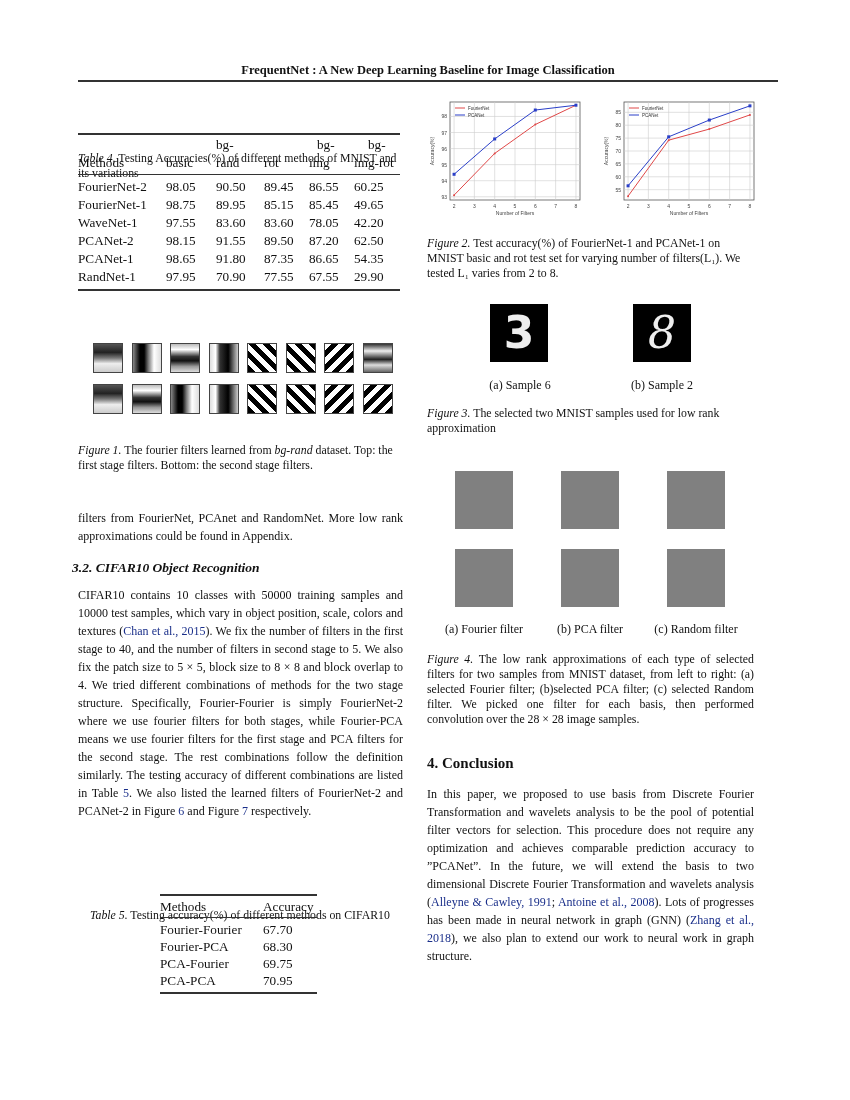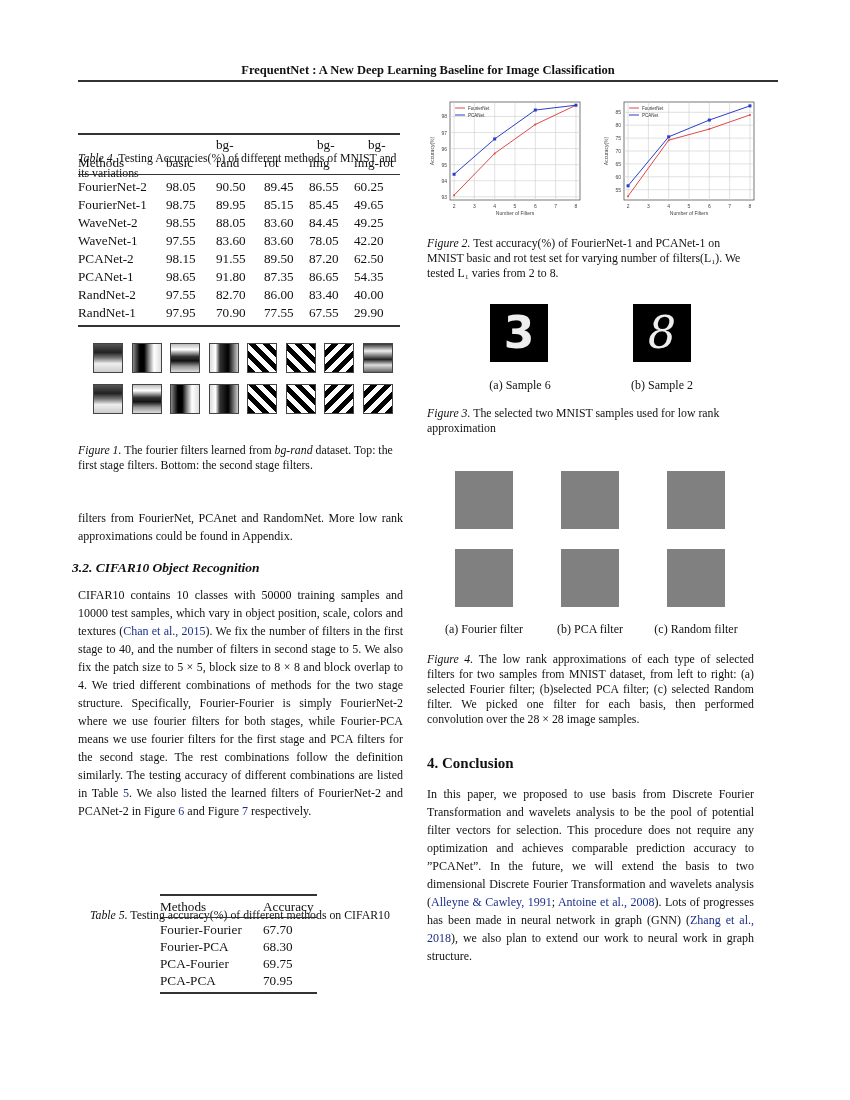--- a/index.html
+++ b/index.html
@@ -77,28 +77,20 @@
         </tr>
         <tr>
           <td>FourierNet-1</td>
           <td>98.75</td>
           <td>89.95</td>
           <td>85.15</td>
           <td>85.45</td>
           <td>49.65</td>
         </tr>
         <tr>
-          <td>WaveNet-2</td>
-          <td>98.55</td>
-          <td>88.05</td>
-          <td>83.60</td>
-          <td>84.45</td>
-          <td>49.25</td>
-        </tr>
-        <tr>
           <td>WaveNet-1</td>
           <td>97.55</td>
           <td>83.60</td>
           <td>83.60</td>
           <td>78.05</td>
           <td>42.20</td>
         </tr>
         <tr>
           <td>PCANet-2</td>
           <td>98.15</td>
@@ -107,28 +99,20 @@
           <td>87.20</td>
           <td>62.50</td>
         </tr>
         <tr>
           <td>PCANet-1</td>
           <td>98.65</td>
           <td>91.80</td>
           <td>87.35</td>
           <td>86.65</td>
           <td>54.35</td>
-        </tr>
-        <tr>
-          <td>RandNet-2</td>
-          <td>97.55</td>
-          <td>82.70</td>
-          <td>86.00</td>
-          <td>83.40</td>
-          <td>40.00</td>
         </tr>
         <tr>
           <td>RandNet-1</td>
           <td>97.95</td>
           <td>70.90</td>
           <td>77.55</td>
           <td>67.55</td>
           <td>29.90</td>
         </tr>
       </tbody>

